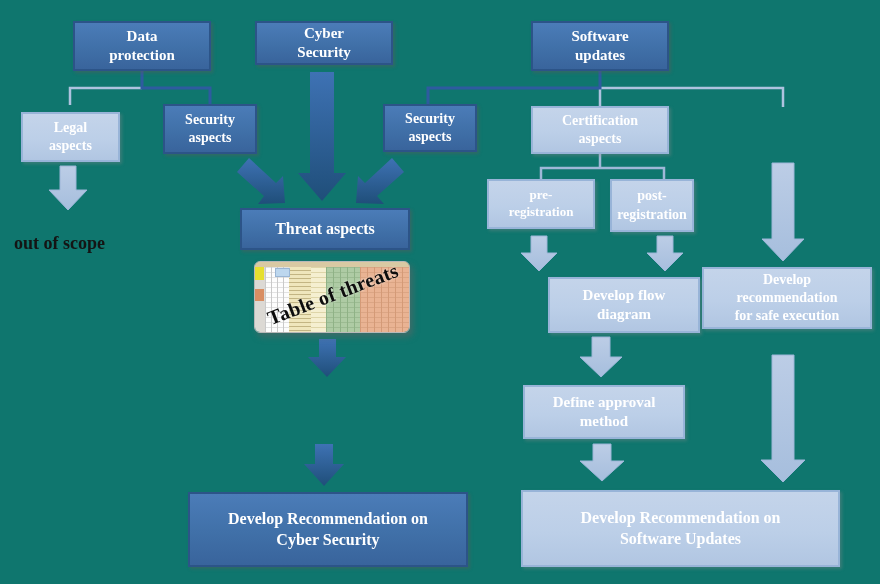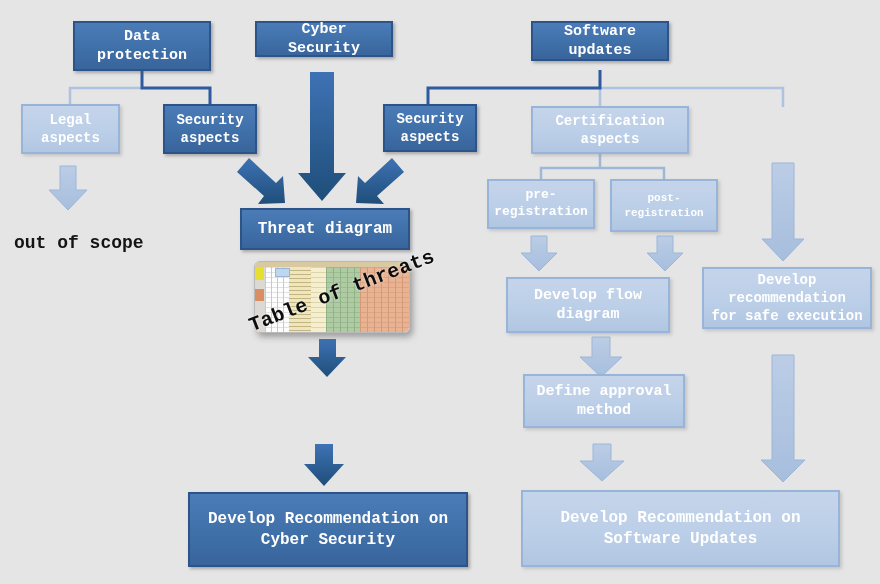--- a/index.html
+++ b/index.html
@@ -1,18 +1,18 @@
 <!DOCTYPE html>
 <html><head>
 <meta charset="utf-8">
 <style>
   html,body{margin:0;padding:0;background:#fff;}
   .canvas{
-    position:relative;width:880px;height:584px;background:#e5e5e5;overflow:hidden;
-    font-family:Liberation Mono, monospace;
+    position:relative;width:880px;height:584px;background:#0f766e;overflow:hidden;
+    font-family:Liberation Serif, serif;
   }
   .layer{position:absolute;left:0;top:0;}
   .box{
     position:absolute;display:flex;align-items:center;justify-content:center;
     text-align:center;font-weight:bold;color:#fff;white-space:pre-line;
     box-sizing:border-box;line-height:1.3;z-index:2;
   }
   .dark{
     background:linear-gradient(180deg,#4b7cb8 0%,#4070a8 55%,#39649c 100%);
     border:2px solid #2c5488;
@@ -93,46 +93,46 @@
     <polygon points="531,236 547,236 547,253 557,253 539,271 521,253 531,253" fill="url(#gLight)" stroke="#9db6d8" stroke-width="1"></polygon>
     <polygon points="657,236 673,236 673,253 683,253 665,271 647,253 657,253" fill="url(#gLight)" stroke="#9db6d8" stroke-width="1"></polygon>
     <polygon points="592,337 610,337 610,357 622,357 601,377 580,357 592,357" fill="url(#gLight)" stroke="#9db6d8" stroke-width="1"></polygon>
     <polygon points="593,444 611,444 611,461 624,461 602,481 580,461 593,461" fill="url(#gLight)" stroke="#9db6d8" stroke-width="1"></polygon>
     <polygon points="772,163 794,163 794,239 804,239 783,261 762,239 772,239" fill="url(#gLight)" stroke="#9db6d8" stroke-width="1"></polygon>
     <polygon points="772,355 794,355 794,460 805,460 783,482 761,460 772,460" fill="url(#gLight)" stroke="#9db6d8" stroke-width="1"></polygon>
   </svg>
 
   <div class="box dark" style="left:73px;top:21px;width:138px;height:50px;font-size:15px">Data
 protection</div>
-  <div class="box dark" style="left:255px;top:21px;width:138px;height:36px;font-size:15px">Cyber
+  <div class="box dark" style="left:255px;top:21px;width:138px;height:44px;font-size:15px">Cyber
 Security</div>
-  <div class="box dark" style="left:531px;top:21px;width:138px;height:40px;font-size:15px">Software
+  <div class="box dark" style="left:531px;top:21px;width:138px;height:50px;font-size:15px">Software
 updates</div>
   <div class="box dark" style="left:163px;top:104px;width:94px;height:50px;font-size:14px">Security
 aspects</div>
   <div class="box dark" style="left:383px;top:104px;width:94px;height:48px;font-size:14px">Security
 aspects</div>
-  <div class="box dark" style="left:240px;top:208px;width:170px;height:42px;font-size:16px">Threat diagram</div>
+  <div class="box dark" style="left:240px;top:208px;width:170px;height:42px;font-size:16px">Threat aspects</div>
   <div class="box dark" style="left:188px;top:492px;width:280px;height:75px;font-size:16px">Develop Recommendation on
 Cyber Security</div>
 
-  <div class="box light" style="left:21px;top:104px;width:99px;height:50px;font-size:14px">Legal
+  <div class="box light" style="left:21px;top:112px;width:99px;height:50px;font-size:14px">Legal
 aspects</div>
-  <div class="box light" style="left:531px;top:106px;width:158px;height:48px;font-size:14px">Certification
+  <div class="box light" style="left:531px;top:106px;width:138px;height:48px;font-size:14px">Certification
 aspects</div>
   <div class="box light" style="left:487px;top:179px;width:108px;height:50px;font-size:13px">pre-
 registration</div>
-  <div class="box light" style="left:610px;top:179px;width:108px;height:53px;font-size:11px">post-
+  <div class="box light" style="left:610px;top:179px;width:84px;height:53px;font-size:14px">post-
 registration</div>
-  <div class="box light" style="left:506px;top:277px;width:164px;height:56px;font-size:15px">Develop flow
+  <div class="box light" style="left:548px;top:277px;width:152px;height:56px;font-size:15px">Develop flow
 diagram</div>
   <div class="box light" style="left:702px;top:267px;width:170px;height:62px;font-size:14px">Develop
 recommendation
 for safe execution</div>
-  <div class="box light" style="left:523px;top:374px;width:162px;height:54px;font-size:15px">Define approval
+  <div class="box light" style="left:523px;top:385px;width:162px;height:54px;font-size:15px">Define approval
 method</div>
   <div class="box light" style="left:521px;top:490px;width:319px;height:77px;font-size:16px">Develop Recommendation on
 Software Updates</div>
 
   <div class="scope-text">out of scope</div>
 
   <div class="tbl">
     <div class="c c1">
         <div class="y"></div>
         <div class="o"></div>

